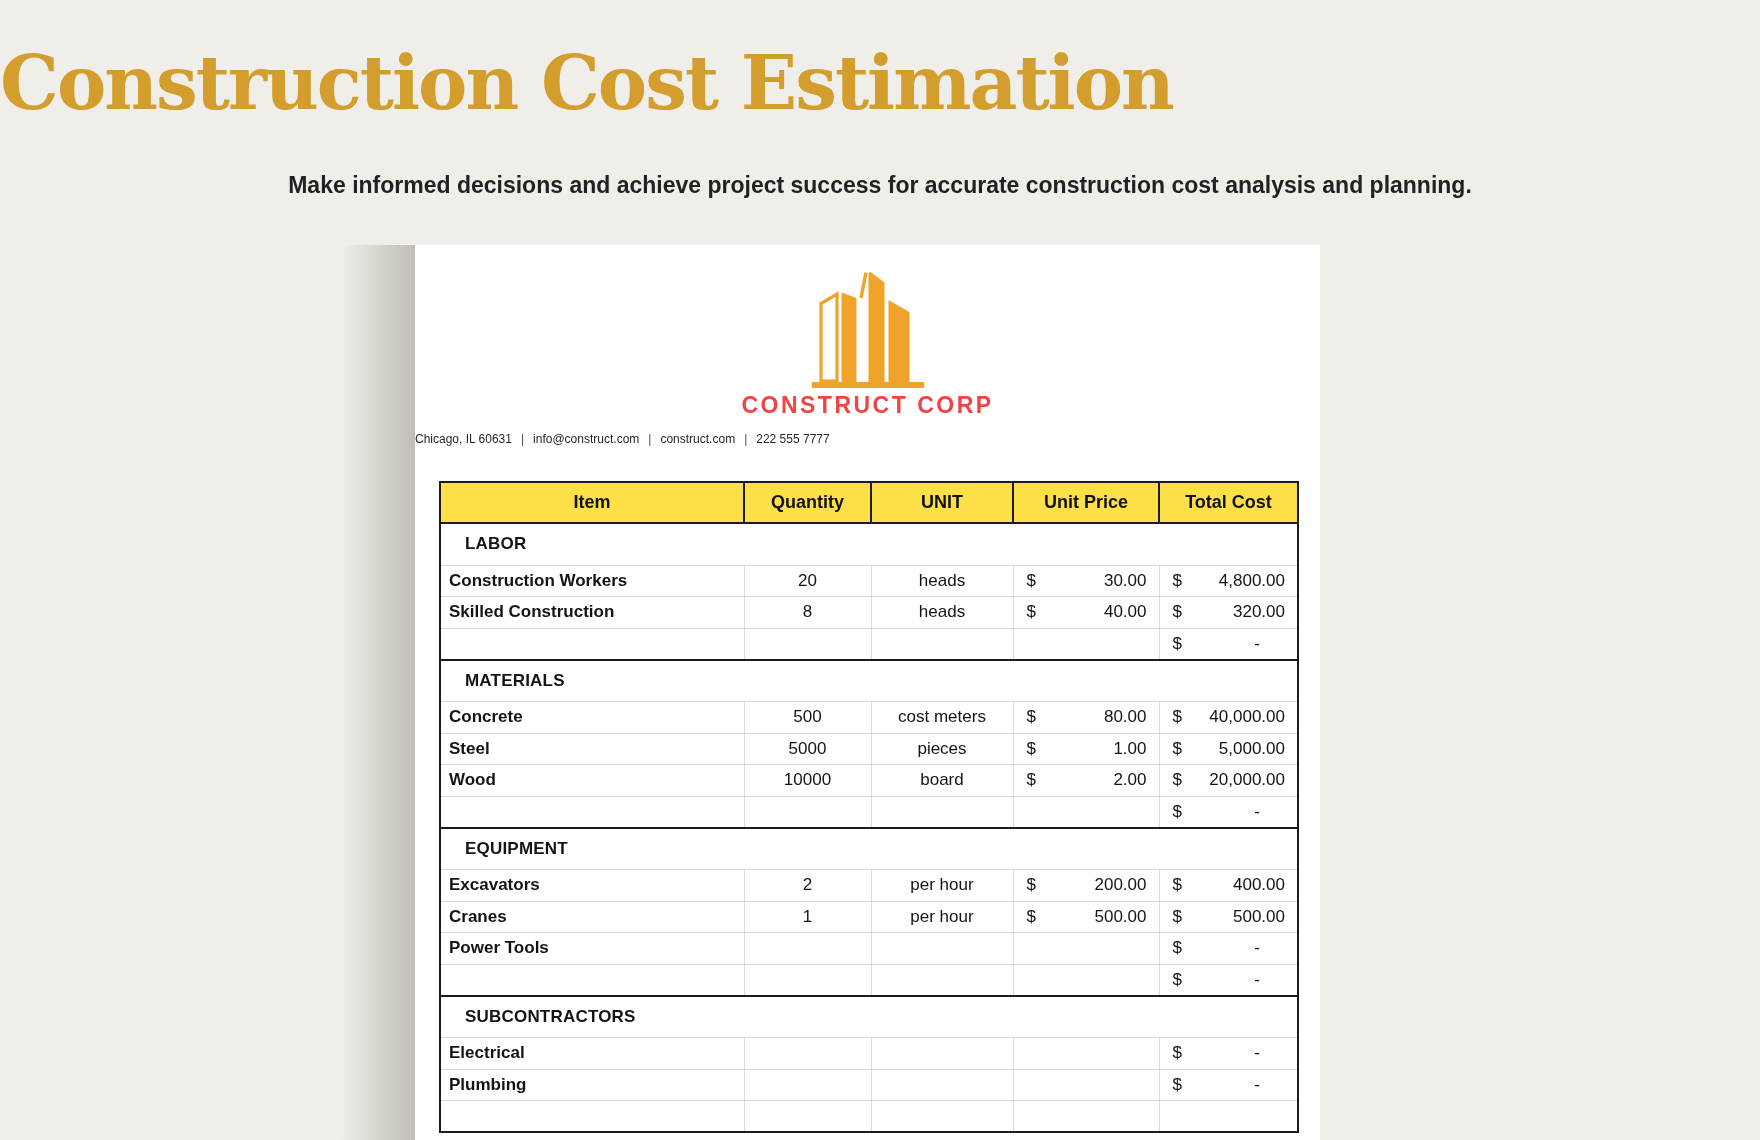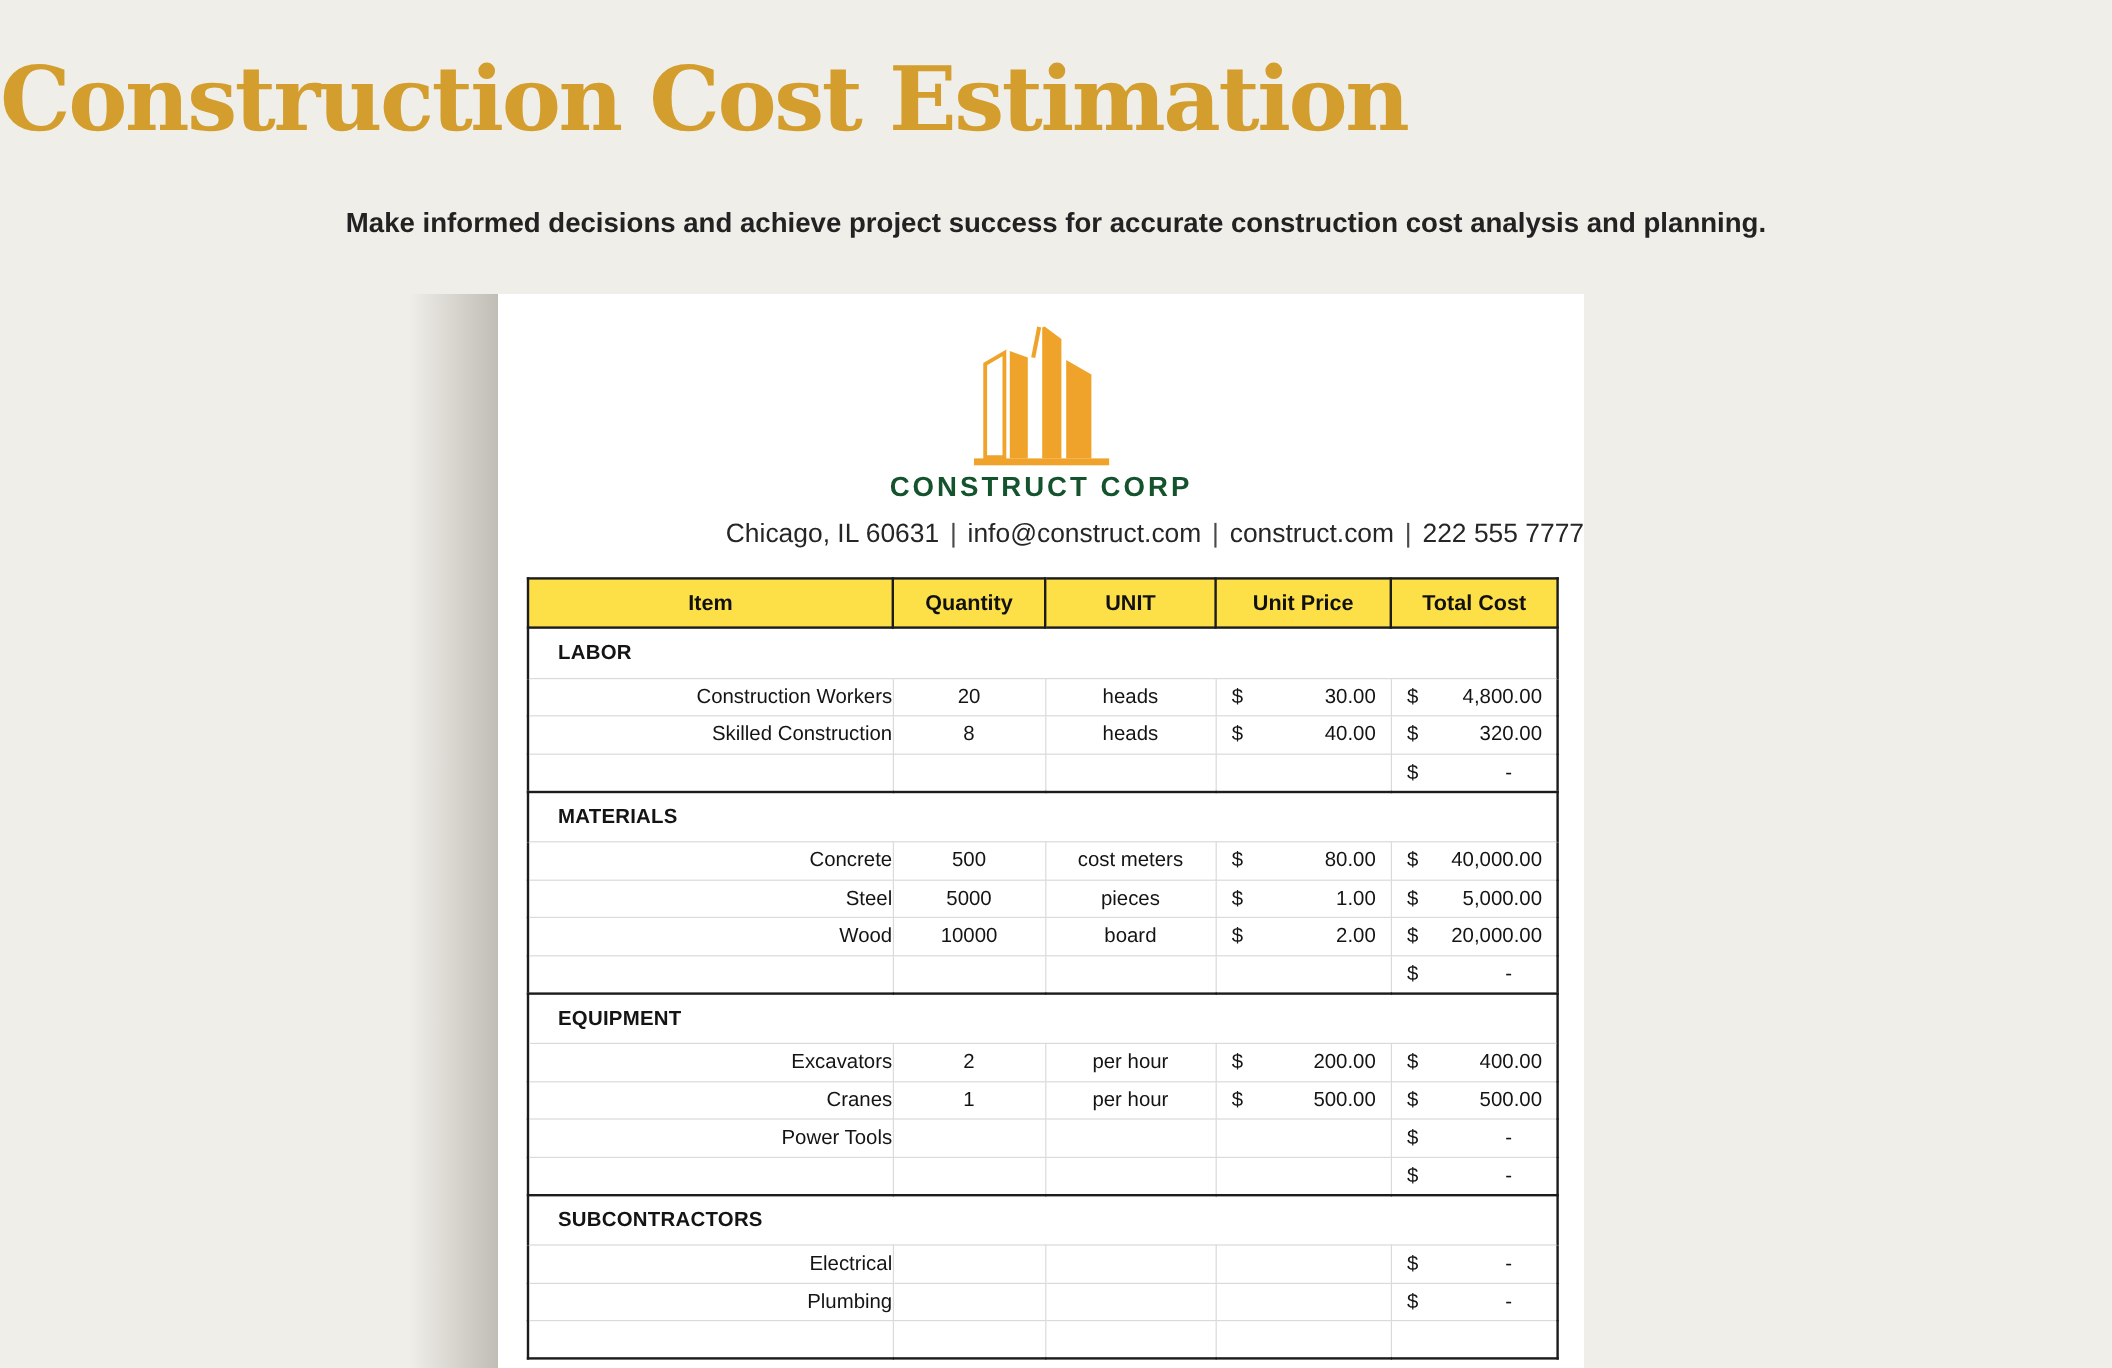--- a/index.html
+++ b/index.html
@@ -43,26 +43,26 @@
     background:var(--card);
     overflow:hidden;
   }
   .logo{
     position:absolute;top:25px;left:50%;transform:translateX(-50%);
     width:113px;height:118px;
   }
   .company-name{
     position:absolute;top:147px;left:0;width:100%;
     text-align:center;
-    font-size:23px;font-weight:700;letter-spacing:2.5px;color:#14532d;
+    font-size:23px;font-weight:700;letter-spacing:2.5px;color:#ef4444;
   }
   .company-contact{
     position:absolute;top:187px;left:0;width:100%;
-    text-align:right;
-    font-size:22px;color:#262626;
+    text-align:left;
+    font-size:12px;color:#262626;
   }
   .company-contact .sep{margin:0 9px;color:#4a4a4a;font-weight:400;}
   table.cost-table{
     position:absolute;left:24px;top:236px;width:858px;
     border-collapse:collapse;table-layout:fixed;background:#fff;
     border:2px solid var(--border-dark);
   }
   table.cost-table th{
     border:2px solid var(--border-dark);
     height:41px;
@@ -78,21 +78,21 @@
     overflow:hidden;white-space:nowrap;
   }
   tr.section-row td{
     border-top:2px solid var(--border-dark);
     border-left:2px solid var(--border-dark);
     border-right:2px solid var(--border-dark);
     height:42px;
     font-weight:700;font-size:17px;letter-spacing:0.2px;
     padding-left:24px;text-align:left;
   }
-  td.item-cell{padding-left:8px;text-align:right;}
+  td.item-cell{padding-left:8px;text-align:left;font-weight:bold;}
   td.center-cell{text-align:center;}
   .money{display:flex;justify-content:space-between;align-items:center;padding:0 12px 0 13px;}
   .money .amt{}
   .money .amt.dash{margin-right:25px;}
 </style>
 </head>
 <body>
 
 <h1 class="page-title">Construction Cost Estimation</h1>
 <p class="page-subtitle">Make informed decisions and achieve project success for accurate construction cost analysis and planning.</p>

